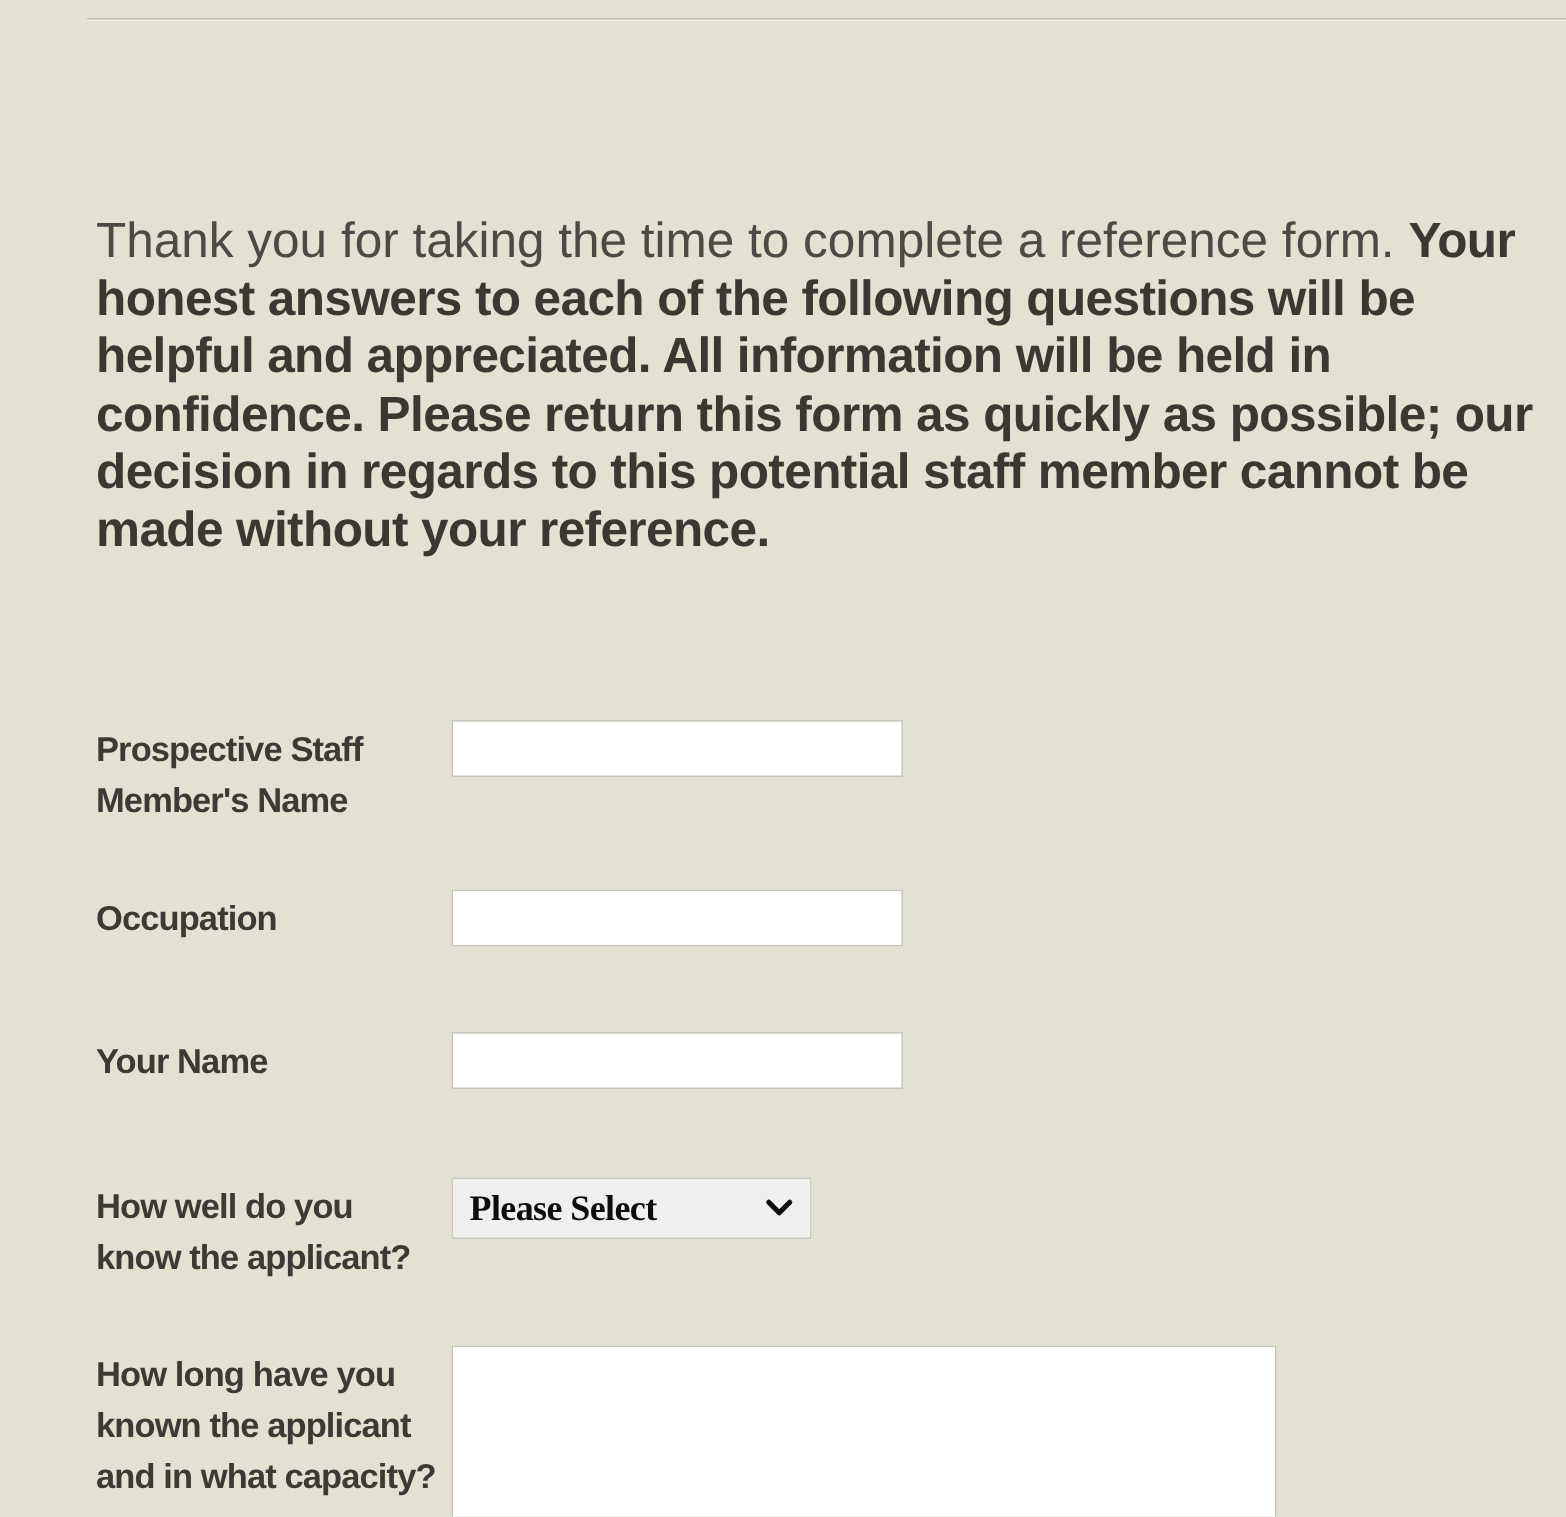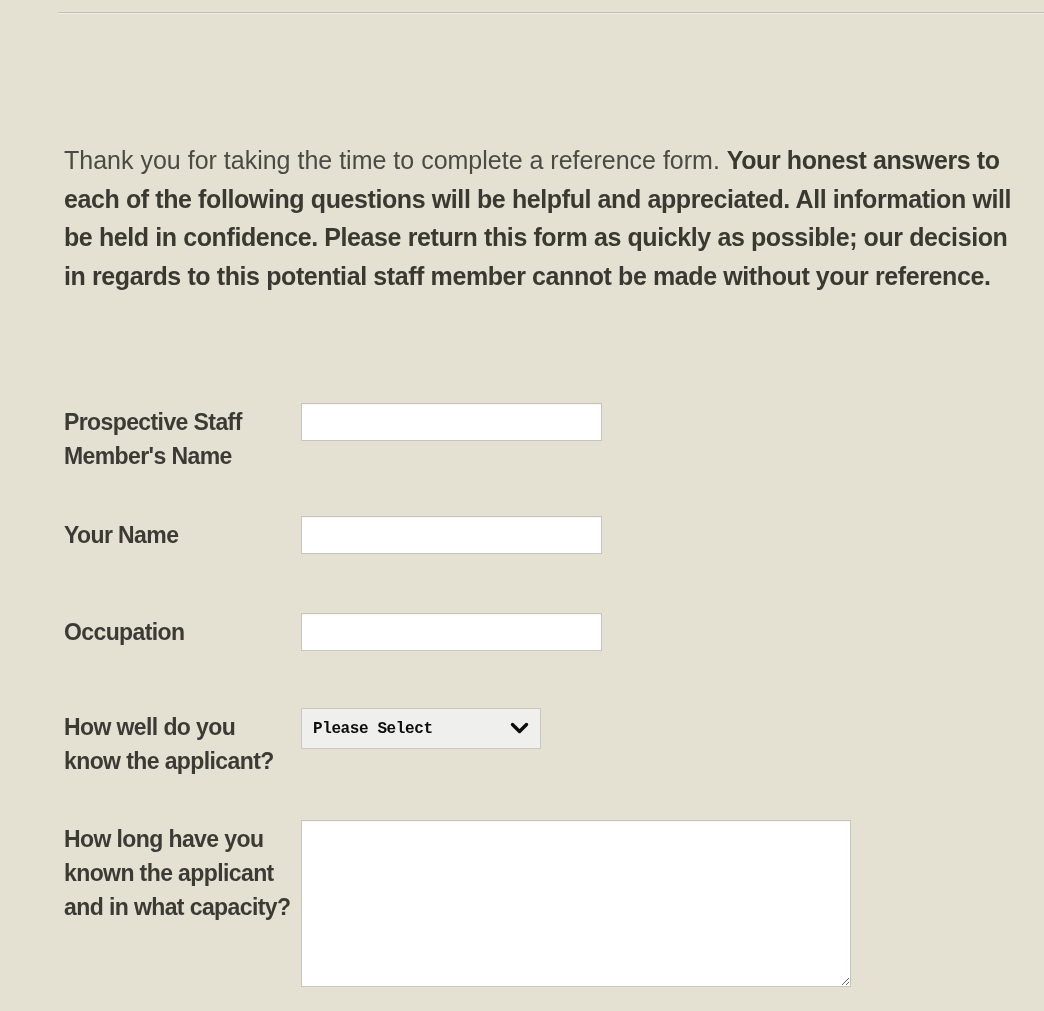--- a/index.html
+++ b/index.html
@@ -19,21 +19,21 @@
     height: 1px;
     background: #c3c0b3;
     box-shadow: 0 1px 0 #f0ede1;
   }
   .content {
     margin-left: 64px;
     width: 968px;
   }
   .intro {
     margin: 128px 0 0 0;
-    font-size: 25px;
+    font-size: 33px;
     line-height: 38.5px;
   }
   .intro-normal {
     color: #4b4a44;
     font-weight: 400;
   }
   .intro-bold {
     color: #393831;
     font-weight: 700;
     letter-spacing: -0.4px;
@@ -77,23 +77,23 @@
     position: relative;
     width: 240px;
   }
   .dropdown {
     width: 240px;
     height: 41px;
     appearance: none;
     -webkit-appearance: none;
     background: #efefed;
     border: 1px solid #cbc8bd;
-    font-family: Liberation Mono, monospace;
+    font-family: Liberation Serif, serif;
     font-weight: 700;
-    font-size: 16px;
+    font-size: 24px;
     letter-spacing: -0.4px;
     color: #0d0d0d;
     padding: 0 30px 0 11px;
     border-radius: 0;
     outline: none;
   }
   .chevron {
     position: absolute;
     right: 12px;
     top: 14px;
@@ -125,31 +125,31 @@
 
   <form class="ref-form">
 
     <div class="form-row row-1">
       <label class="field-label" for="field-prospective-name">Prospective Staff Member's Name</label>
       <div class="control">
         <input id="field-prospective-name" type="text" class="text-input" style="">
       </div>
     </div>
 
+    <div class="form-row row-3">
+      <label class="field-label" for="field-occupation">Occupation</label>
+      <div class="control">
+        <input id="field-occupation" type="text" class="text-input" style="">
+      </div>
+    </div>
+
     <div class="form-row row-2">
       <label class="field-label" for="field-your-name">Your Name</label>
       <div class="control">
         <input id="field-your-name" type="text" class="text-input" style="">
-      </div>
-    </div>
-
-    <div class="form-row row-3">
-      <label class="field-label" for="field-occupation">Occupation</label>
-      <div class="control">
-        <input id="field-occupation" type="text" class="text-input" style="">
       </div>
     </div>
 
     <div class="form-row row-4">
       <label class="field-label" for="field-how-well">How well do you know the applicant?</label>
       <div class="control">
         <div class="select-wrap">
           <select id="field-how-well" class="dropdown">
             <option>Please Select</option>
           </select>

